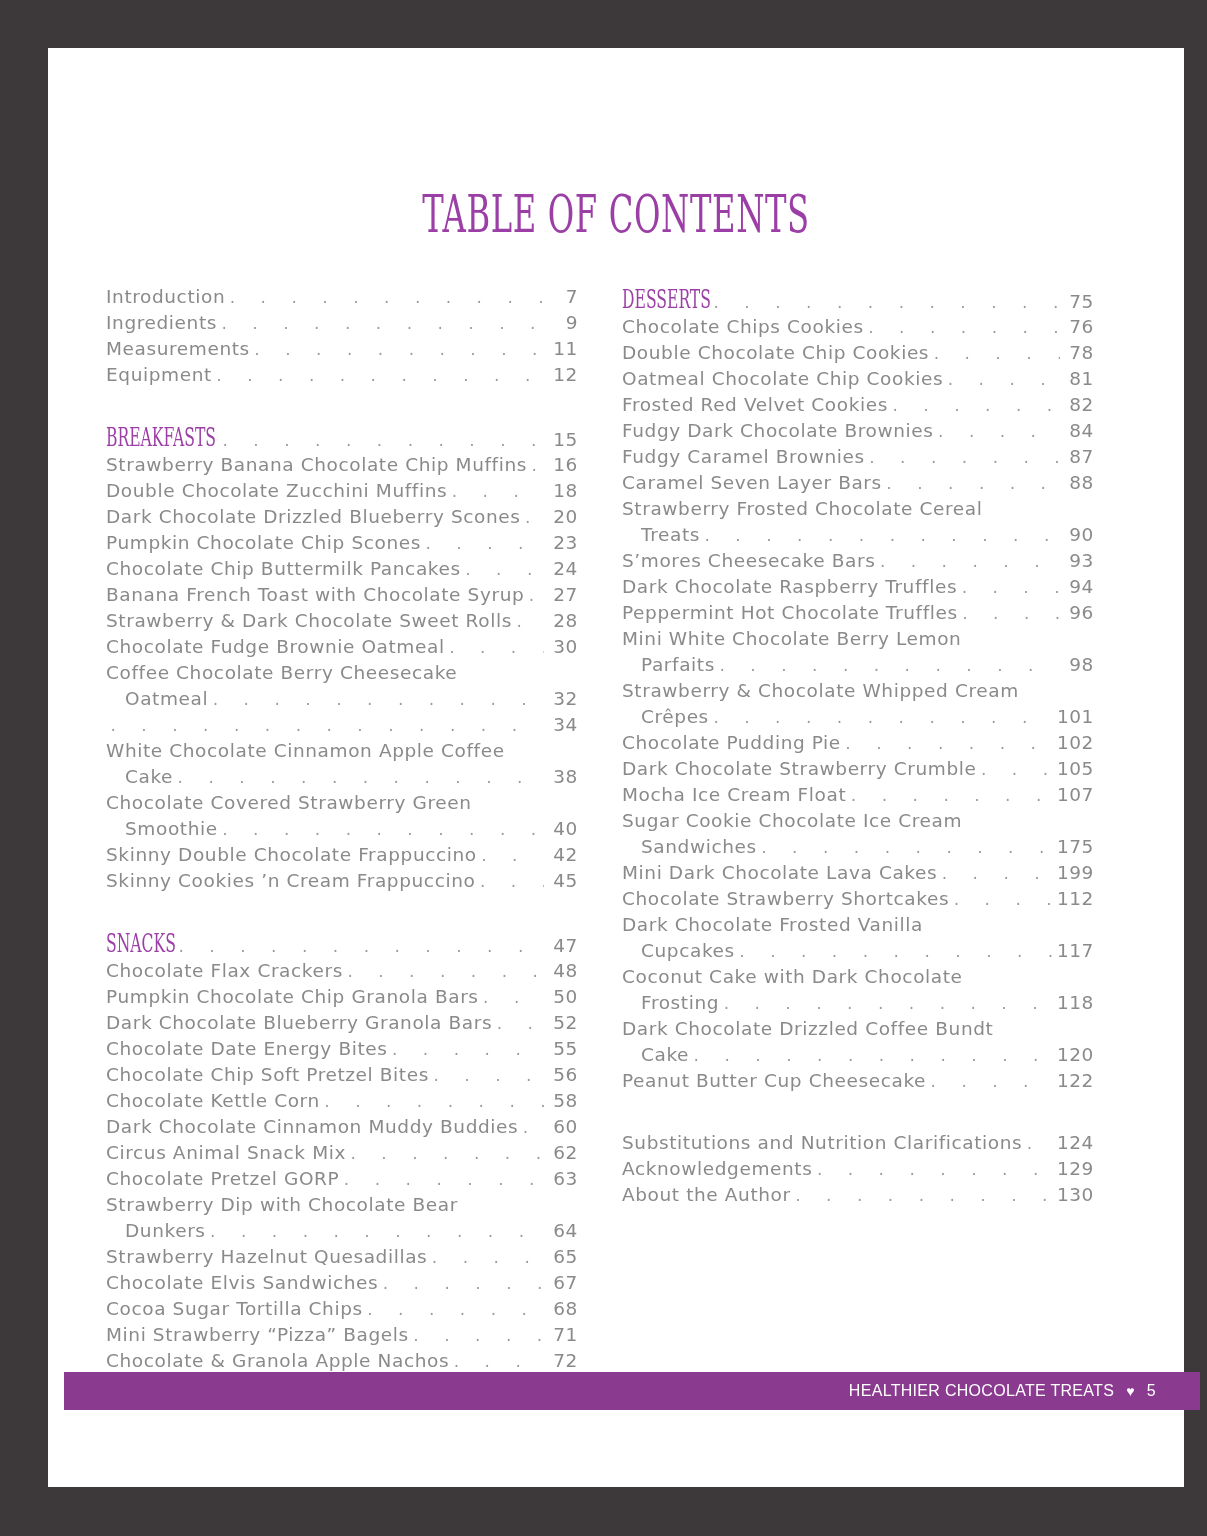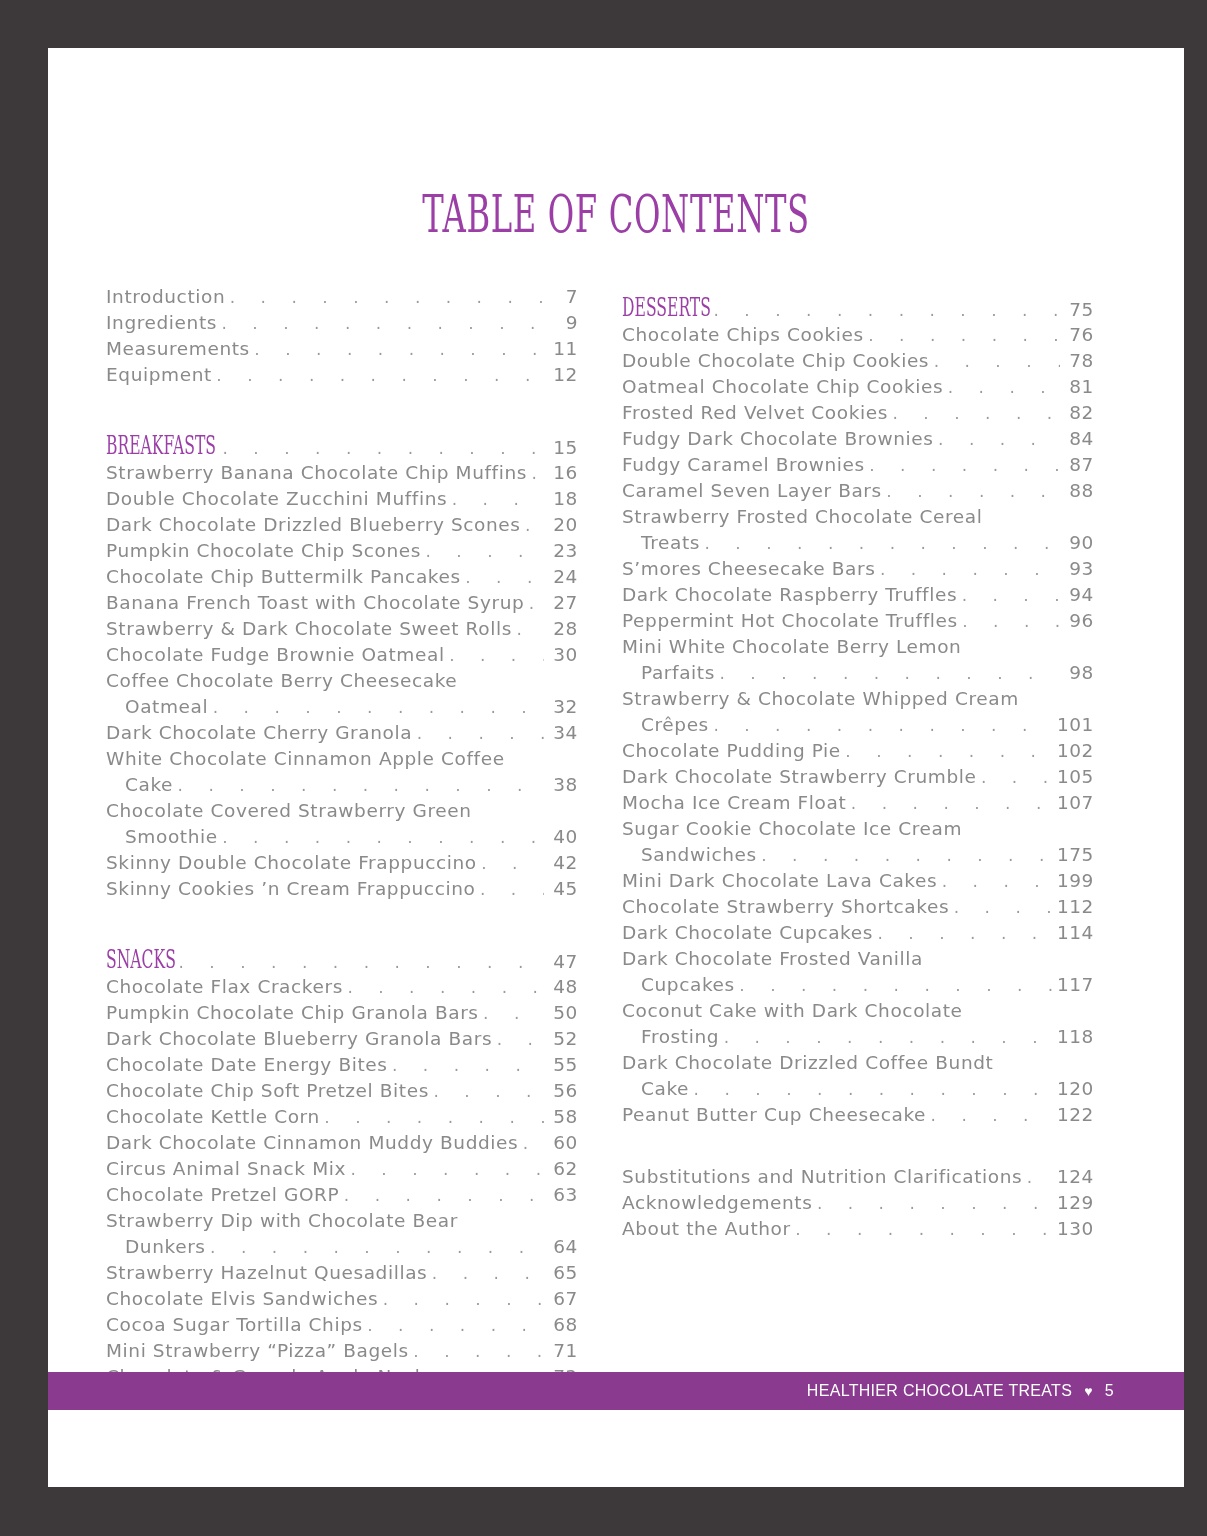--- a/index.html
+++ b/index.html
@@ -63,47 +63,47 @@
   }
   .row .page-num {
     flex: 0 0 auto;
     text-align: right;
     min-width: 30px;
     padding-left: 4px;
   }
   .row.section {
     height: 30px;
     line-height: 30px;
-    margin-top: 8px;
+    margin-top: 0;
   }
   .row.section .label {
     color: #9b3fa6;
     font-family: "DejaVu Serif", serif;
     font-size: 26px;
     letter-spacing: 0;
     display: inline-block;
     transform: scaleX(0.6);
     transform-origin: left center;
     width: 68px;
   }
   .row.section .label.long { width: 112px; }
   .row.section .label.mid  { width: 87px; }
   .gap { height: 34px; }
   .gap.small { height: 36px; }
   .footer {
     position: absolute;
-    left: 0; top: 1324px;
+    left: 16px; top: 1324px;
     width: 100%;
     height: 38px;
     background: #8a3a8f;
     color: #ffffff;
     display: flex;
     align-items: center;
     justify-content: flex-end;
-    padding-right: 70px;
+    padding-right: 44px;
     box-sizing: border-box;
     font-family: "Liberation Sans", sans-serif;
     font-size: 16px;
     letter-spacing: 0.3px;
   }
   .footer .heart { margin: 0 12px; font-size: 14px; }
 </style>
 </head>
 <body>
 
@@ -179,21 +179,20 @@
       </div>
       <div class="row">
         <span class="label">Coffee Chocolate Berry Cheesecake</span>
       </div>
       <div class="row">
         <span class="label indent">Oatmeal</span>
         <span class="dots"></span>
         <span class="page-num">32</span>
       </div>
       <div class="row">
-        <span class="label">Dark Chocolate Cherry Granola</span>
         <span class="dots"></span>
         <span class="page-num">34</span>
       </div>
       <div class="row">
         <span class="label">White Chocolate Cinnamon Apple Coffee</span>
       </div>
       <div class="row">
         <span class="label indent">Cake</span>
         <span class="dots"></span>
         <span class="page-num">38</span>
@@ -406,25 +405,20 @@
       </div>
       <div class="row">
         <span class="label">Mini Dark Chocolate Lava Cakes</span>
         <span class="dots"></span>
         <span class="page-num">199</span>
       </div>
       <div class="row">
         <span class="label">Chocolate Strawberry Shortcakes</span>
         <span class="dots"></span>
         <span class="page-num">112</span>
-      </div>
-      <div class="row">
-        <span class="label">Dark Chocolate Cupcakes</span>
-        <span class="dots"></span>
-        <span class="page-num">114</span>
       </div>
       <div class="row">
         <span class="label">Dark Chocolate Frosted Vanilla</span>
       </div>
       <div class="row">
         <span class="label indent">Cupcakes</span>
         <span class="dots"></span>
         <span class="page-num">117</span>
       </div>
       <div class="row">

